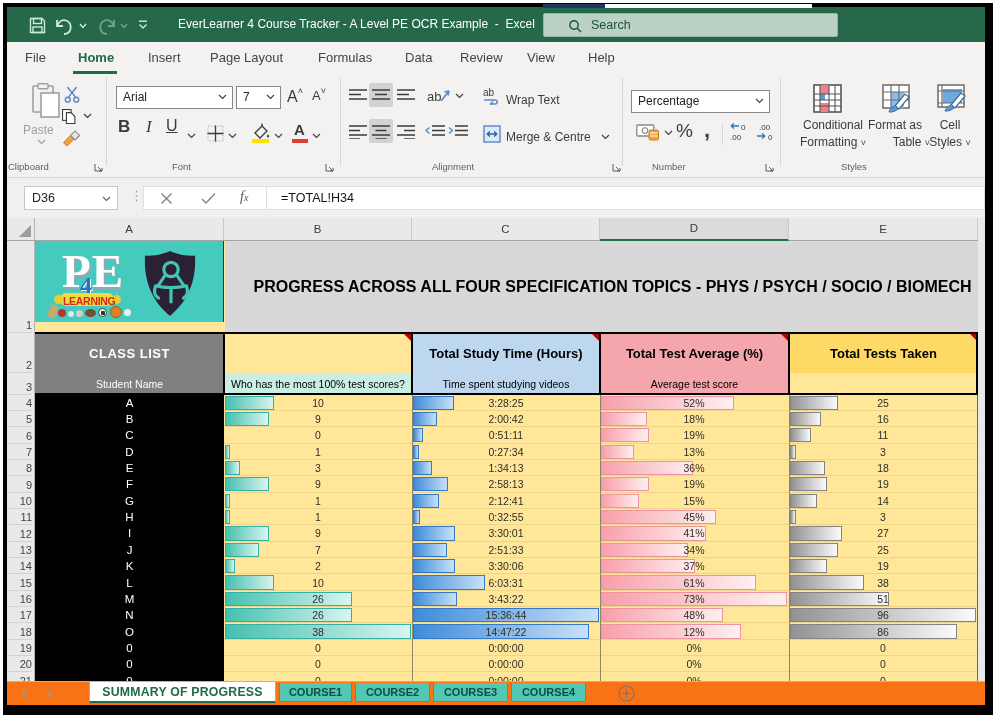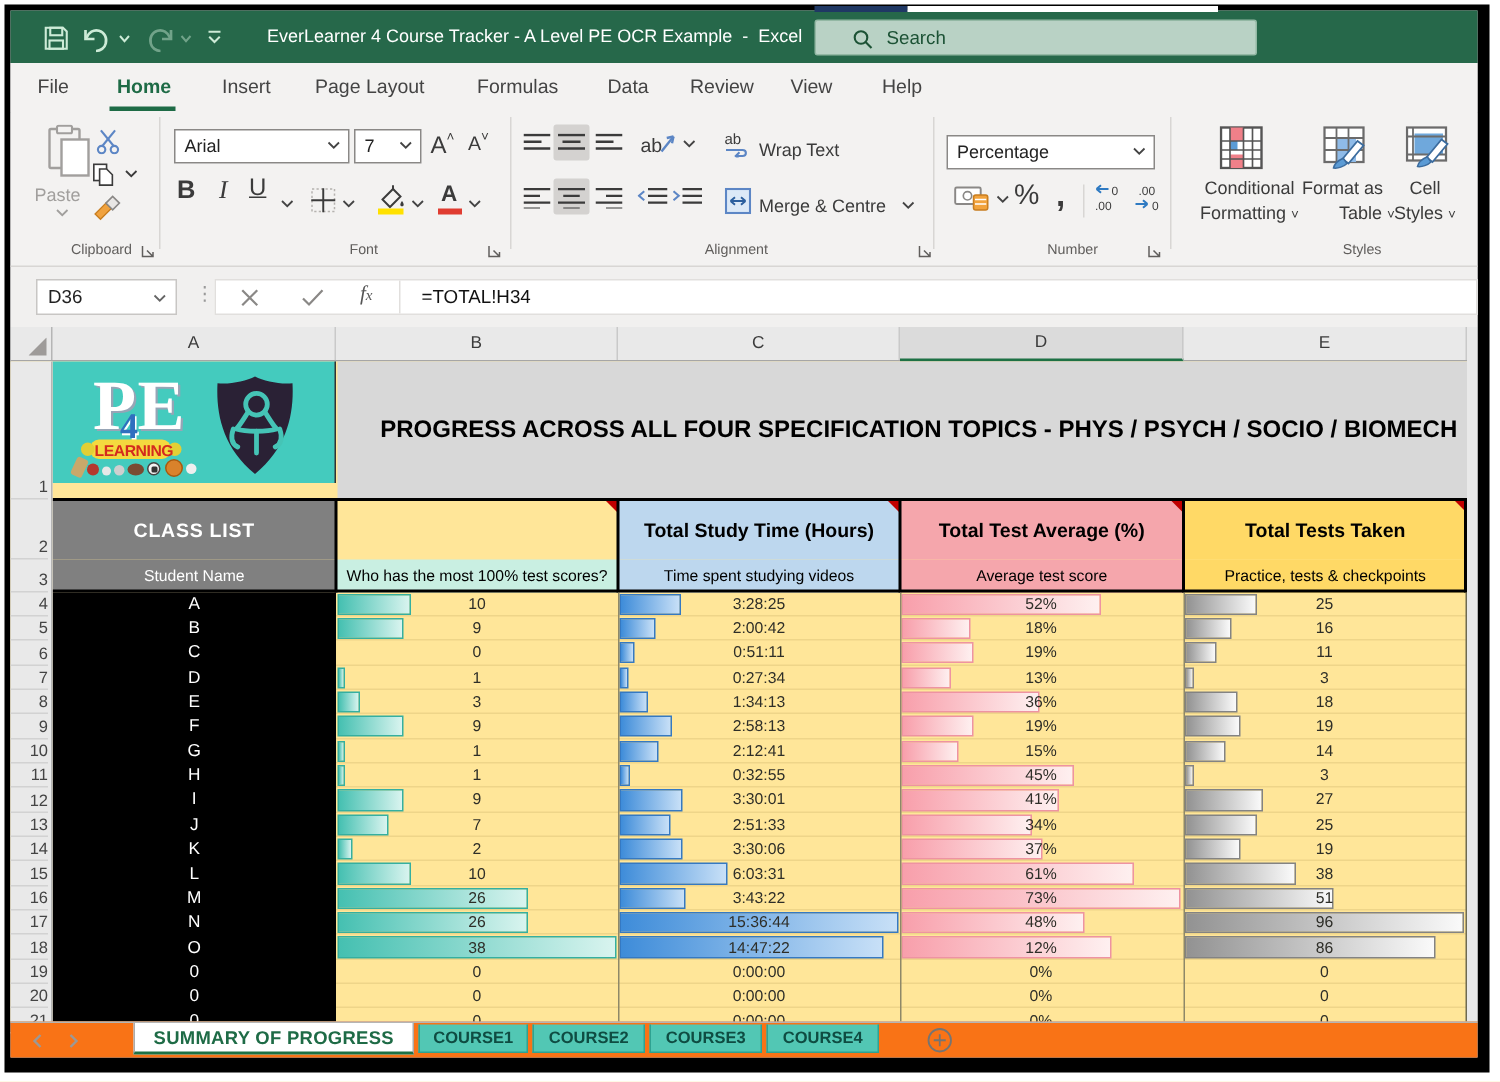--- a/index.html
+++ b/index.html
@@ -18,21 +18,21 @@
 
 
 #menurow {left:0;top:35px;width:978px;height:33px;background:#F3F2F1;}
 #menurow span {position:absolute;top:8px;font-size:13px;color:#444;}
 #menurow .home {color:#1E6B46;font-weight:700;}
 #homeline {position:absolute;left:66px;top:29px;width:44px;height:3px;background:#1E6B46;}
 
 
 #ribbon {left:0;top:68px;width:978px;height:103px;background:#F3F2F1;border-bottom:1px solid #D8D6D4;}
 .vsep {position:absolute;top:3px;width:1px;height:88px;background:#D8D6D4;}
-.glabel {position:absolute;top:86px;font-size:9.5px;color:#605E5C;width:80px;text-align:right;}
+.glabel {position:absolute;top:86px;font-size:9.5px;color:#605E5C;width:80px;text-align:left;}
 .launcher {position:absolute;top:88px;width:9px;height:9px;}
 .combo {position:absolute;background:#fff;border:1px solid #8A8886;font-size:12px;color:#222;}
 .combo .cv {position:absolute;left:6px;top:3px;}
 .combo .car {position:absolute;right:5px;top:7px;}
 .ric {position:absolute;font-size:12px;color:#3b3b3b;}
 .car svg {display:block;}
 .sel {background:#D4D2D0;border-radius:2px;}
 
 
 #fbar {left:0;top:171px;width:978px;height:40px;background:#F1F0EF;}
@@ -413,21 +413,20 @@
   <div class="abs" style="left:218px;top:234px;width:753px;height:92px;background:#D8D8D8;display:flex;align-items:center;justify-content:center;padding-left:22px;font-weight:700;font-size:16px;color:#000">PROGRESS ACROSS ALL FOUR SPECIFICATION TOPICS - PHYS / PSYCH / SOCIO / BIOMECH</div>
 
   <div class="hcell" style="left:28px;top:326px;width:189px;height:40px;background:#808080;color:#fff;font-weight:700;font-size:13px;letter-spacing:0.5px">CLASS LIST</div>
   <div class="hcell" style="left:28px;top:366px;width:189px;height:21.5px;background:#808080;color:#fff;font-size:10.5px">Student Name</div>
   <div class="hcell" style="left:217px;top:366px;width:188px;height:21.5px;background:#C9EFE2;font-size:10.5px">Who has the most 100% test scores?</div>
   <div class="hcell" style="left:405px;top:326px;width:188px;height:40px;background:#BDD7EE;font-weight:700;font-size:13px">Total Study Time (Hours)</div>
   <div class="hcell" style="left:405px;top:366px;width:188px;height:21.5px;background:#BDD7EE;font-size:10.5px">Time spent studying videos</div>
   <div class="hcell" style="left:593px;top:326px;width:189px;height:40px;background:#F5A6AC;font-weight:700;font-size:13px">Total Test Average (%)</div>
   <div class="hcell" style="left:593px;top:366px;width:189px;height:21.5px;background:#F5A6AC;font-size:10.5px">Average test score</div>
   <div class="hcell" style="left:782px;top:326px;width:189px;height:40px;background:#FFD966;font-weight:700;font-size:13px">Total Tests Taken</div>
-  <div class="hcell" style="left:782px;top:366px;width:189px;height:21.5px;background:#FFD966;font-size:10.5px">Practice, tests &amp; checkpoints</div>
 
   <div class="redtri" style="left:397px;top:327px"></div>
   <div class="redtri" style="left:585px;top:327px"></div>
   <div class="redtri" style="left:774px;top:327px"></div>
   <div class="redtri" style="left:963px;top:327px"></div>
 
   <div class="abs" style="left:28px;top:325px;width:943px;height:2px;background:#000"></div>
   <div class="abs" style="left:28px;top:386px;width:943px;height:2px;background:#000"></div>
   <div class="abs" style="left:216px;top:326px;width:2px;height:62px;background:#000"></div>
   <div class="abs" style="left:404px;top:326px;width:2px;height:62px;background:#000"></div>

